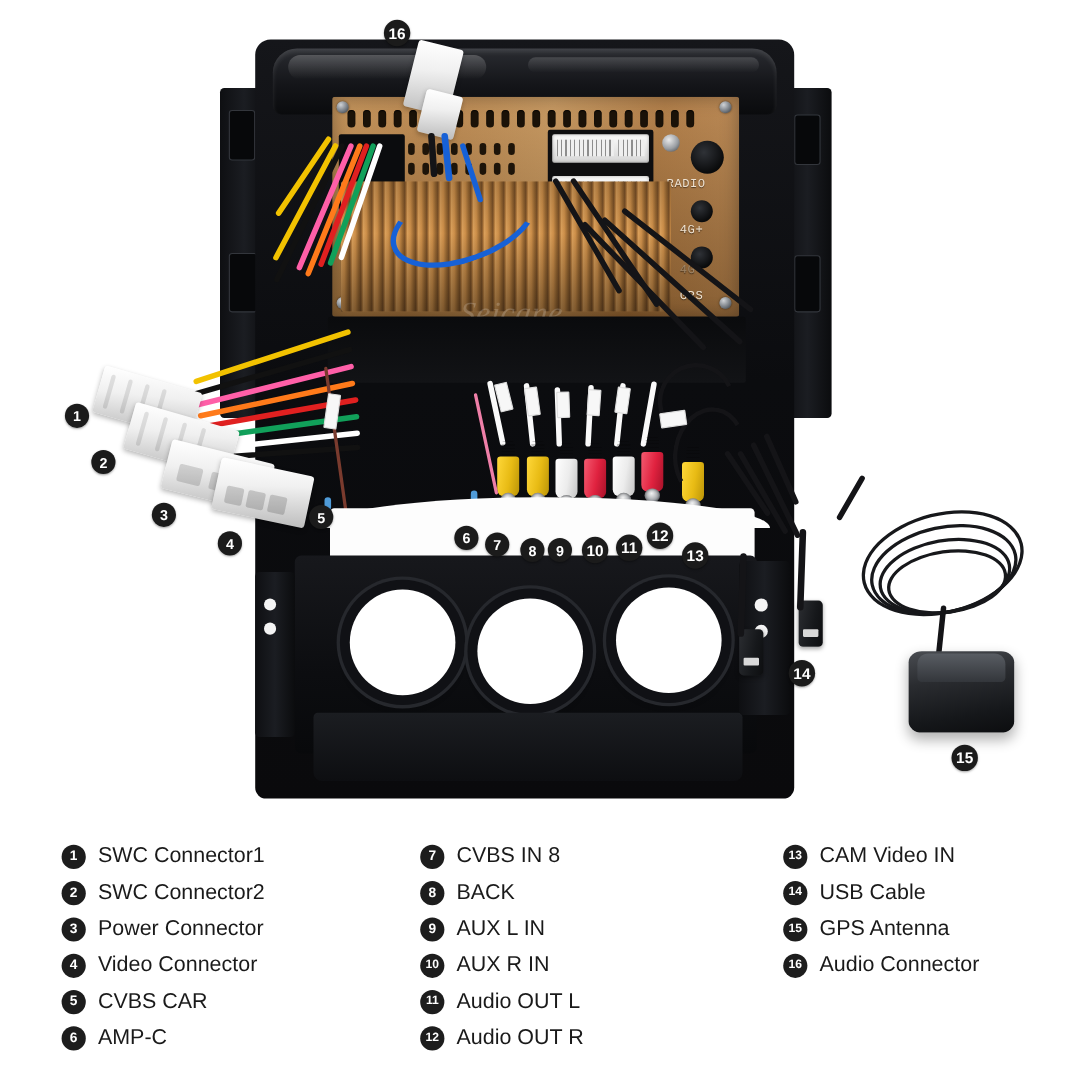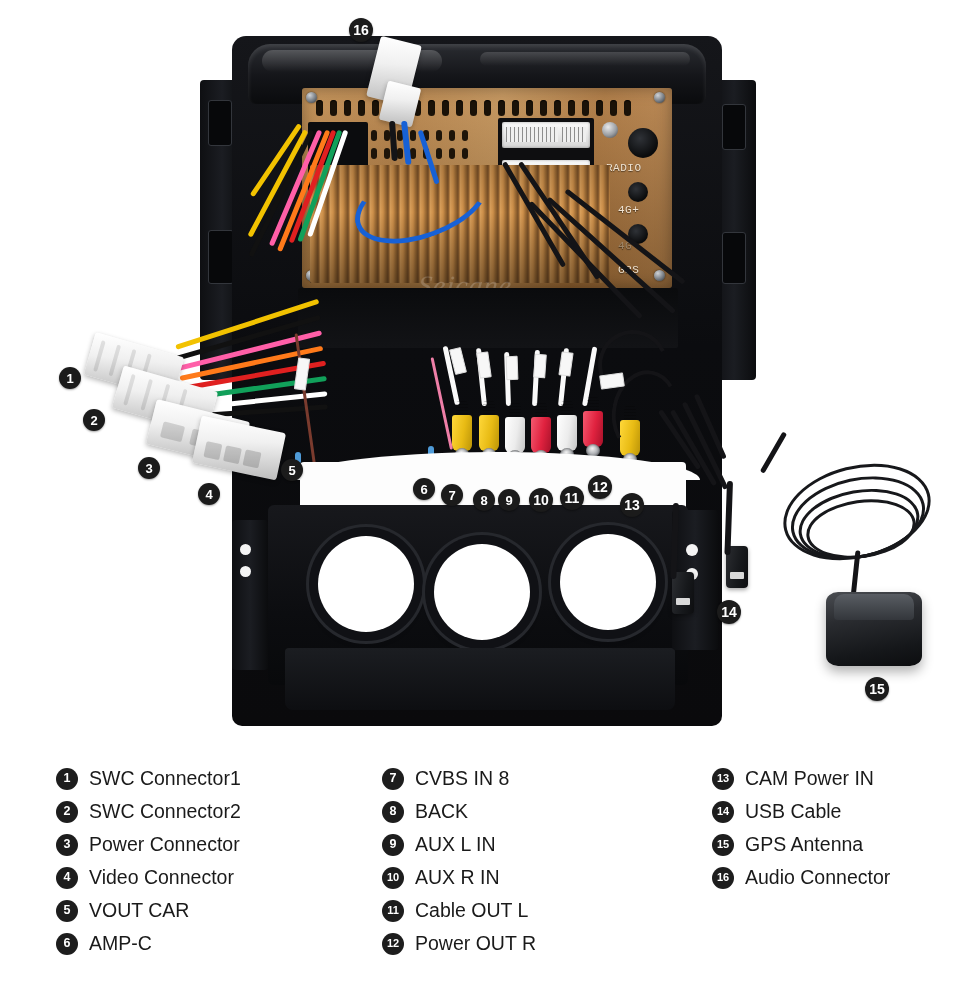--- a/index.html
+++ b/index.html
@@ -488,21 +488,21 @@
         <div class="legend-row">
           <div class="legend-badge">3</div>
           <div class="legend-text">Power Connector</div>
         </div>
         <div class="legend-row">
           <div class="legend-badge">4</div>
           <div class="legend-text">Video Connector</div>
         </div>
         <div class="legend-row">
           <div class="legend-badge">5</div>
-          <div class="legend-text">VOUT CAR</div>
+          <div class="legend-text">CVBS CAR</div>
         </div>
         <div class="legend-row">
           <div class="legend-badge">6</div>
           <div class="legend-text">AMP-C</div>
         </div>
       </div>
     <div class="legend-col c2" id="legcol-1">
         <div class="legend-row">
           <div class="legend-badge">7</div>
           <div class="legend-text">CVBS IN 8</div>
@@ -514,31 +514,31 @@
         <div class="legend-row">
           <div class="legend-badge">9</div>
           <div class="legend-text">AUX L IN</div>
         </div>
         <div class="legend-row">
           <div class="legend-badge" style="font-size: 11px;">10</div>
           <div class="legend-text">AUX R IN</div>
         </div>
         <div class="legend-row">
           <div class="legend-badge" style="font-size: 11px;">11</div>
-          <div class="legend-text">Cable OUT L</div>
+          <div class="legend-text">Audio OUT L</div>
         </div>
         <div class="legend-row">
           <div class="legend-badge" style="font-size: 11px;">12</div>
-          <div class="legend-text">Power OUT R</div>
+          <div class="legend-text">Audio OUT R</div>
         </div>
       </div>
     <div class="legend-col c3" id="legcol-2">
         <div class="legend-row">
           <div class="legend-badge" style="font-size: 11px;">13</div>
-          <div class="legend-text">CAM Power IN</div>
+          <div class="legend-text">CAM Video IN</div>
         </div>
         <div class="legend-row">
           <div class="legend-badge" style="font-size: 11px;">14</div>
           <div class="legend-text">USB Cable</div>
         </div>
         <div class="legend-row">
           <div class="legend-badge" style="font-size: 11px;">15</div>
           <div class="legend-text">GPS Antenna</div>
         </div>
         <div class="legend-row">

